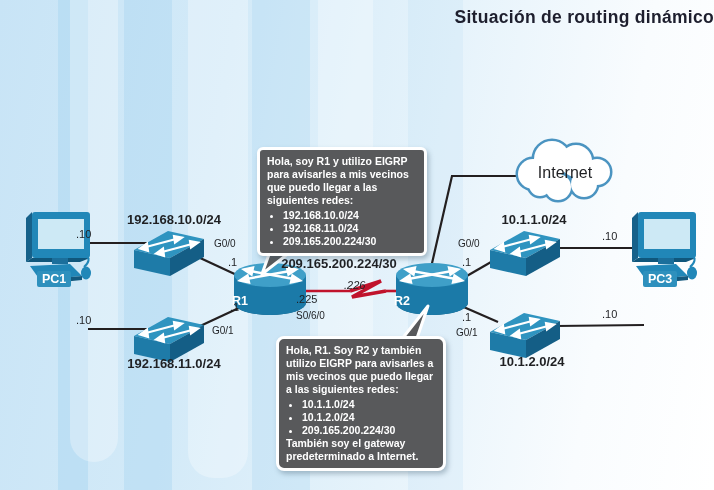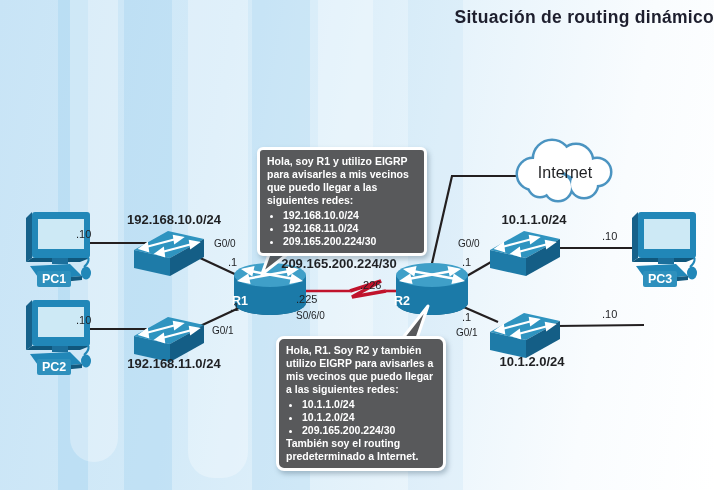--- a/index.html
+++ b/index.html
@@ -94,34 +94,20 @@
       <polygon points="10,48 4,52 58,52 68,48" fill="#10577c"></polygon>
       <rect x="30" y="48" width="16" height="6" fill="#1b6f9c"></rect>
       <polygon points="8,56 48,54 60,66 18,70" fill="#2187b8"></polygon>
       <polygon points="18,70 60,66 60,70 20,74" fill="#14597e"></polygon>
       <path d="M62,57 Q70,50 64,45" stroke="#2187b8" fill="none" stroke-width="2"></path>
       <ellipse cx="64" cy="63" rx="5" ry="6.5" fill="#2187b8"></ellipse>
     </svg>
     <div class="pclabel">PC1</div>
   </div>
 
-  <div class="dev" style="left:22px;top:298px;width:78px;height:74px;">
-    <svg width="78" height="74" viewBox="0 0 78 74">
-      <polygon points="10,2 4,8 4,52 10,48" fill="#16618a"></polygon>
-      <rect x="10" y="2" width="58" height="46" rx="3" fill="#2187b8"></rect>
-      <rect x="16" y="9" width="46" height="30" fill="#cde9f5"></rect>
-      <polygon points="10,48 4,52 58,52 68,48" fill="#10577c"></polygon>
-      <rect x="30" y="48" width="16" height="6" fill="#1b6f9c"></rect>
-      <polygon points="8,56 48,54 60,66 18,70" fill="#2187b8"></polygon>
-      <polygon points="18,70 60,66 60,70 20,74" fill="#14597e"></polygon>
-      <path d="M62,57 Q70,50 64,45" stroke="#2187b8" fill="none" stroke-width="2"></path>
-      <ellipse cx="64" cy="63" rx="5" ry="6.5" fill="#2187b8"></ellipse>
-    </svg>
-    <div class="pclabel">PC2</div>
-  </div>
 
   <div class="dev" style="left:628px;top:210px;width:78px;height:74px;">
     <svg width="78" height="74" viewBox="0 0 78 74">
       <polygon points="10,2 4,8 4,52 10,48" fill="#16618a"></polygon>
       <rect x="10" y="2" width="58" height="46" rx="3" fill="#2187b8"></rect>
       <rect x="16" y="9" width="46" height="30" fill="#cde9f5"></rect>
       <polygon points="10,48 4,52 58,52 68,48" fill="#10577c"></polygon>
       <rect x="30" y="48" width="16" height="6" fill="#1b6f9c"></rect>
       <polygon points="8,56 48,54 60,66 18,70" fill="#2187b8"></polygon>
       <polygon points="18,70 60,66 60,70 20,74" fill="#14597e"></polygon>
@@ -241,21 +227,21 @@
   <div class="lbl addr" style="left:602px;top:230px;">.10</div>
   <div class="lbl addr" style="left:602px;top:308px;">.10</div>
 
   <div class="lbl if" style="left:214px;top:238px;">G0/0</div>
   <div class="lbl addr" style="left:228px;top:256px;">.1</div>
   <div class="lbl addr" style="left:230px;top:301px;">.1</div>
   <div class="lbl if" style="left:212px;top:325px;">G0/1</div>
 
   <div class="lbl addr" style="left:296px;top:293px;">.225</div>
   <div class="lbl if" style="left:296px;top:310px;">S0/6/0</div>
-  <div class="lbl addr" style="left:360px;top:279px;">.226</div>
+  <div class="lbl addr" style="left:344px;top:279px;font-style:italic;">.226</div>
 
   <div class="lbl if" style="left:458px;top:238px;">G0/0</div>
   <div class="lbl addr" style="left:462px;top:256px;">.1</div>
   <div class="lbl addr" style="left:462px;top:311px;">.1</div>
   <div class="lbl if" style="left:456px;top:327px;">G0/1</div>
 
   <svg class="tails" width="714" height="490">
     <polygon points="272,246 262,274 298,246" fill="#58595b" stroke="#ffffff" stroke-width="3" stroke-linejoin="round"></polygon>
     <polygon points="398,344 428,306 415,344" fill="#58595b" stroke="#ffffff" stroke-width="3" stroke-linejoin="round"></polygon>
   </svg>
@@ -269,16 +255,16 @@
     </ul>
   </div>
 
   <div class="callout" style="left:276px;top:336px;width:150px;border-radius:8px;">
     <p>Hola, R1. Soy R2 y también utilizo EIGRP para avisarles a mis vecinos que puedo llegar a las siguientes redes:</p>
     <ul>
       <li>10.1.1.0/24</li>
       <li>10.1.2.0/24</li>
       <li>209.165.200.224/30</li>
     </ul>
-    <p>También soy el routing predeterminado a Internet.</p>
+    <p>También soy el gateway predeterminado a Internet.</p>
   </div>
 
 </div>
 
 </body></html>

